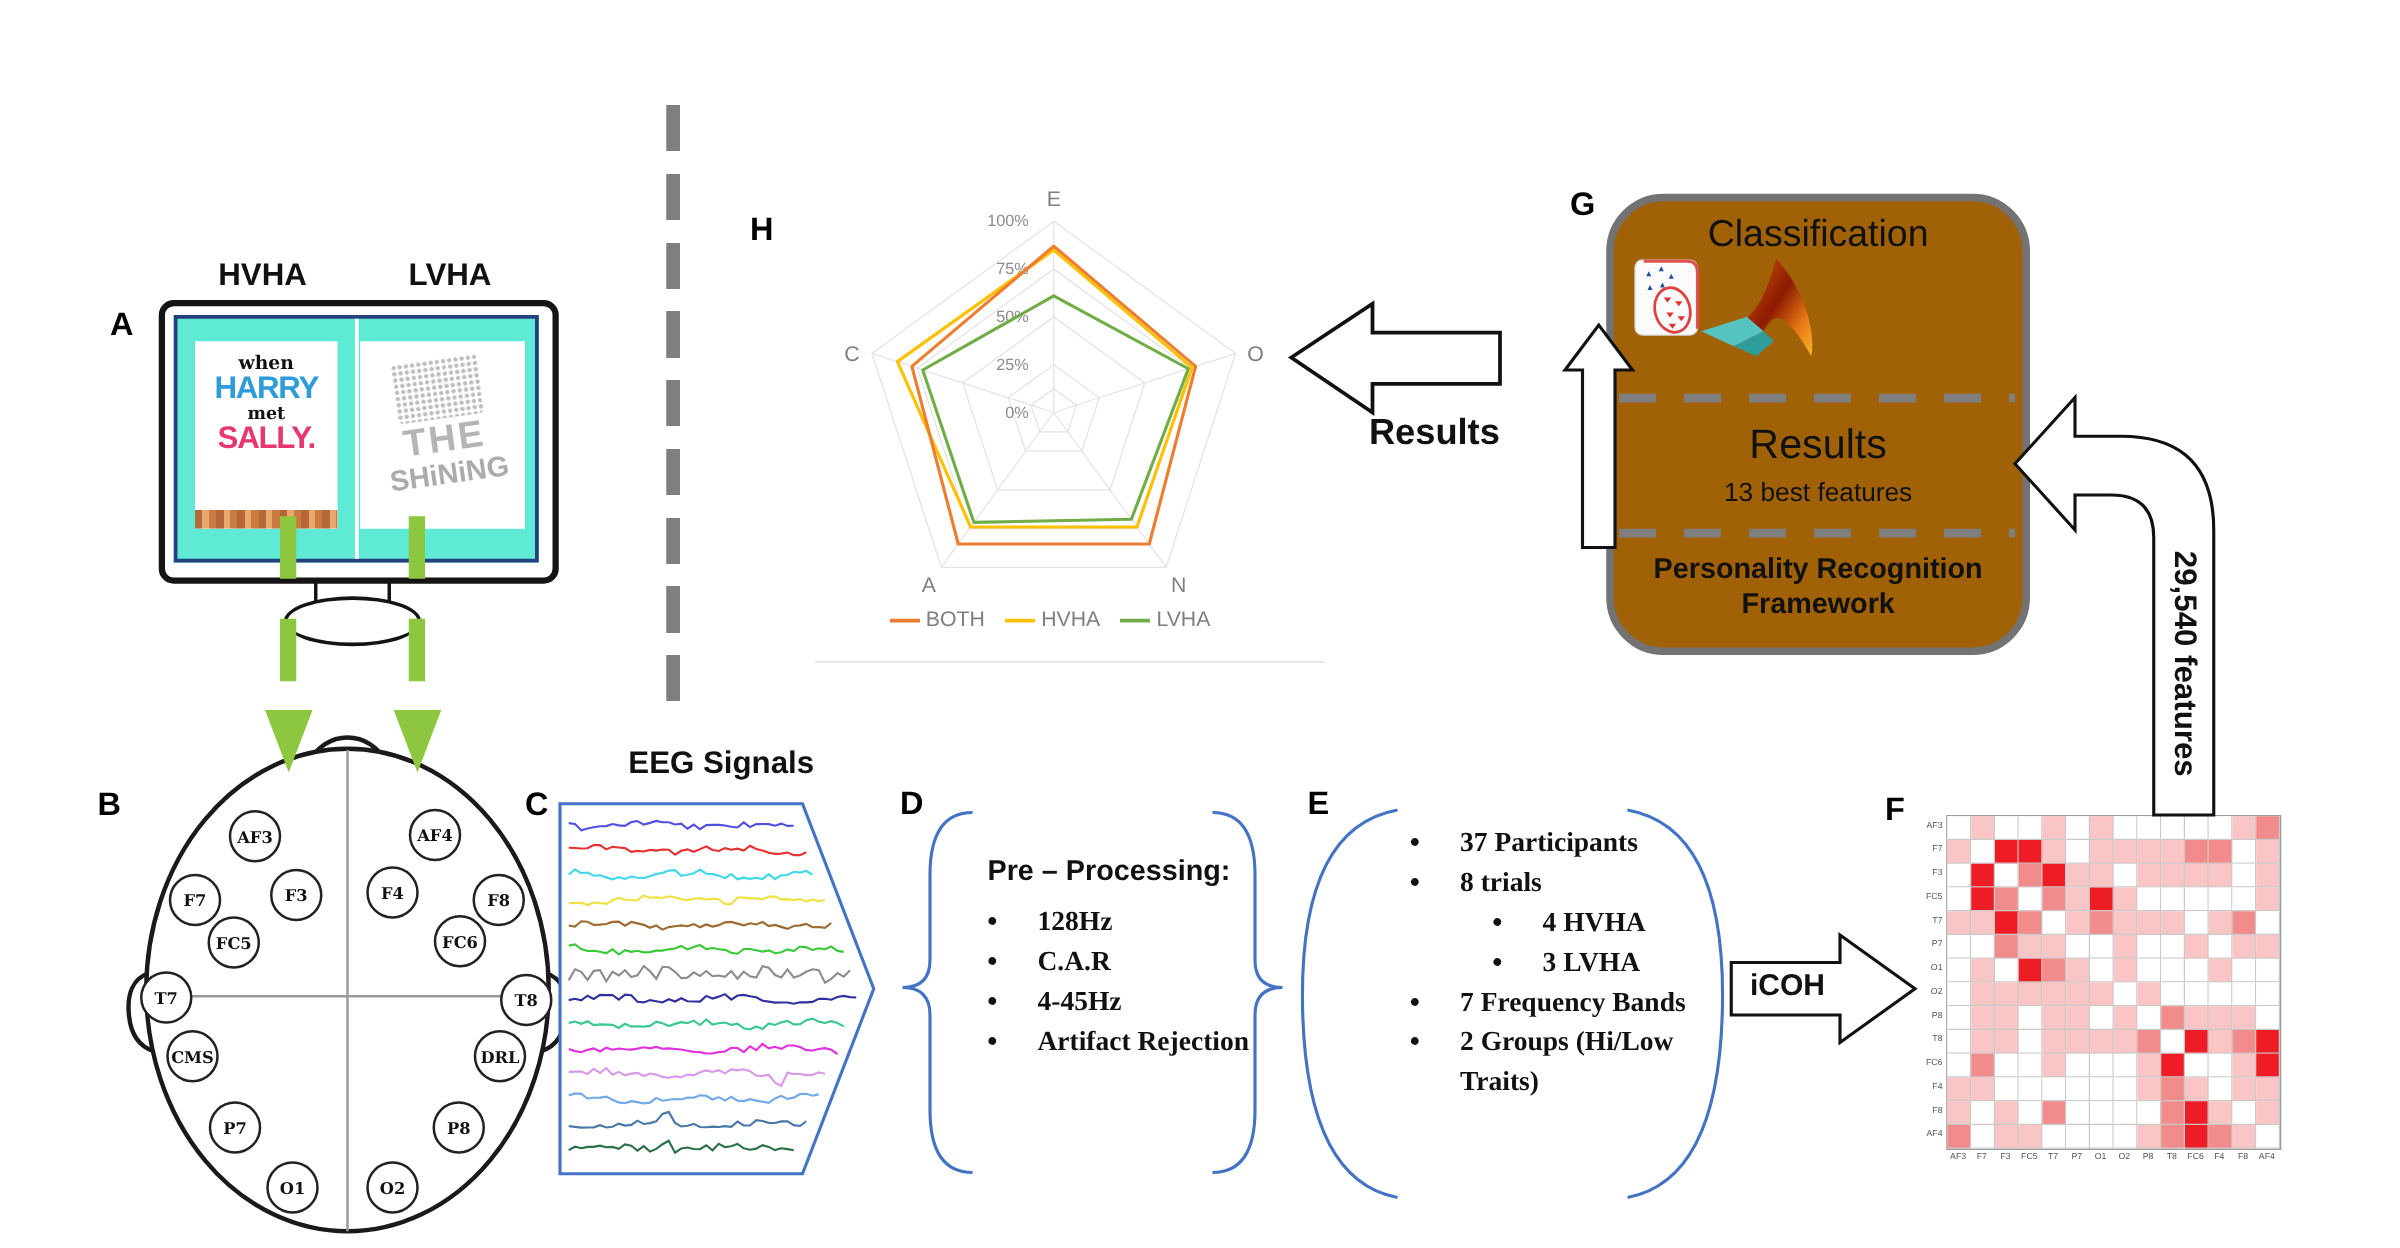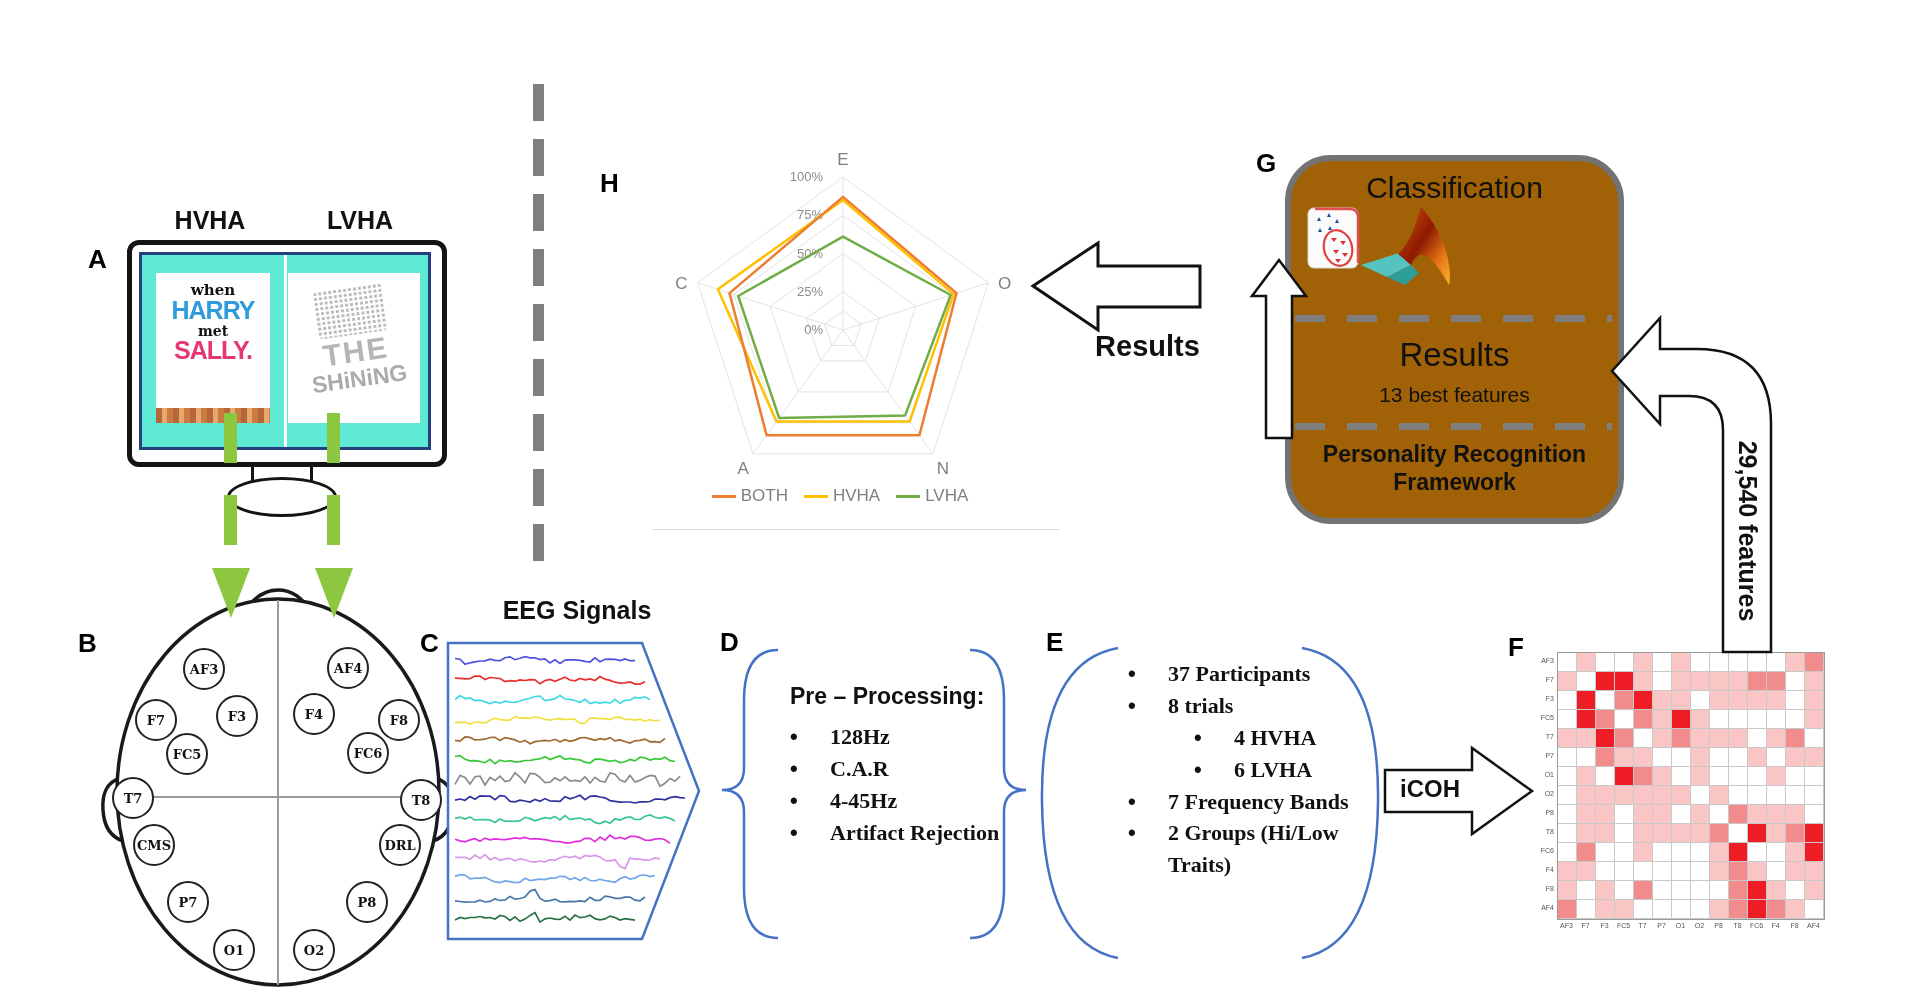--- a/index.html
+++ b/index.html
@@ -209,21 +209,21 @@
         <div class="row">
           <span class="b">•</span>
           <span class="t">8 trials</span>
         </div>
         <div class="row lvl2">
           <span class="b">•</span>
           <span class="t">4 HVHA</span>
         </div>
         <div class="row lvl2">
           <span class="b">•</span>
-          <span class="t">6 LVHA</span>
+          <span class="t">3 LVHA</span>
         </div>
         <div class="row">
           <span class="b">•</span>
           <span class="t">7 Frequency Bands</span>
         </div>
         <div class="row">
           <span class="b">•</span>
           <span class="t">2 Groups (Hi/Low Traits)</span>
         </div>
       </div>

